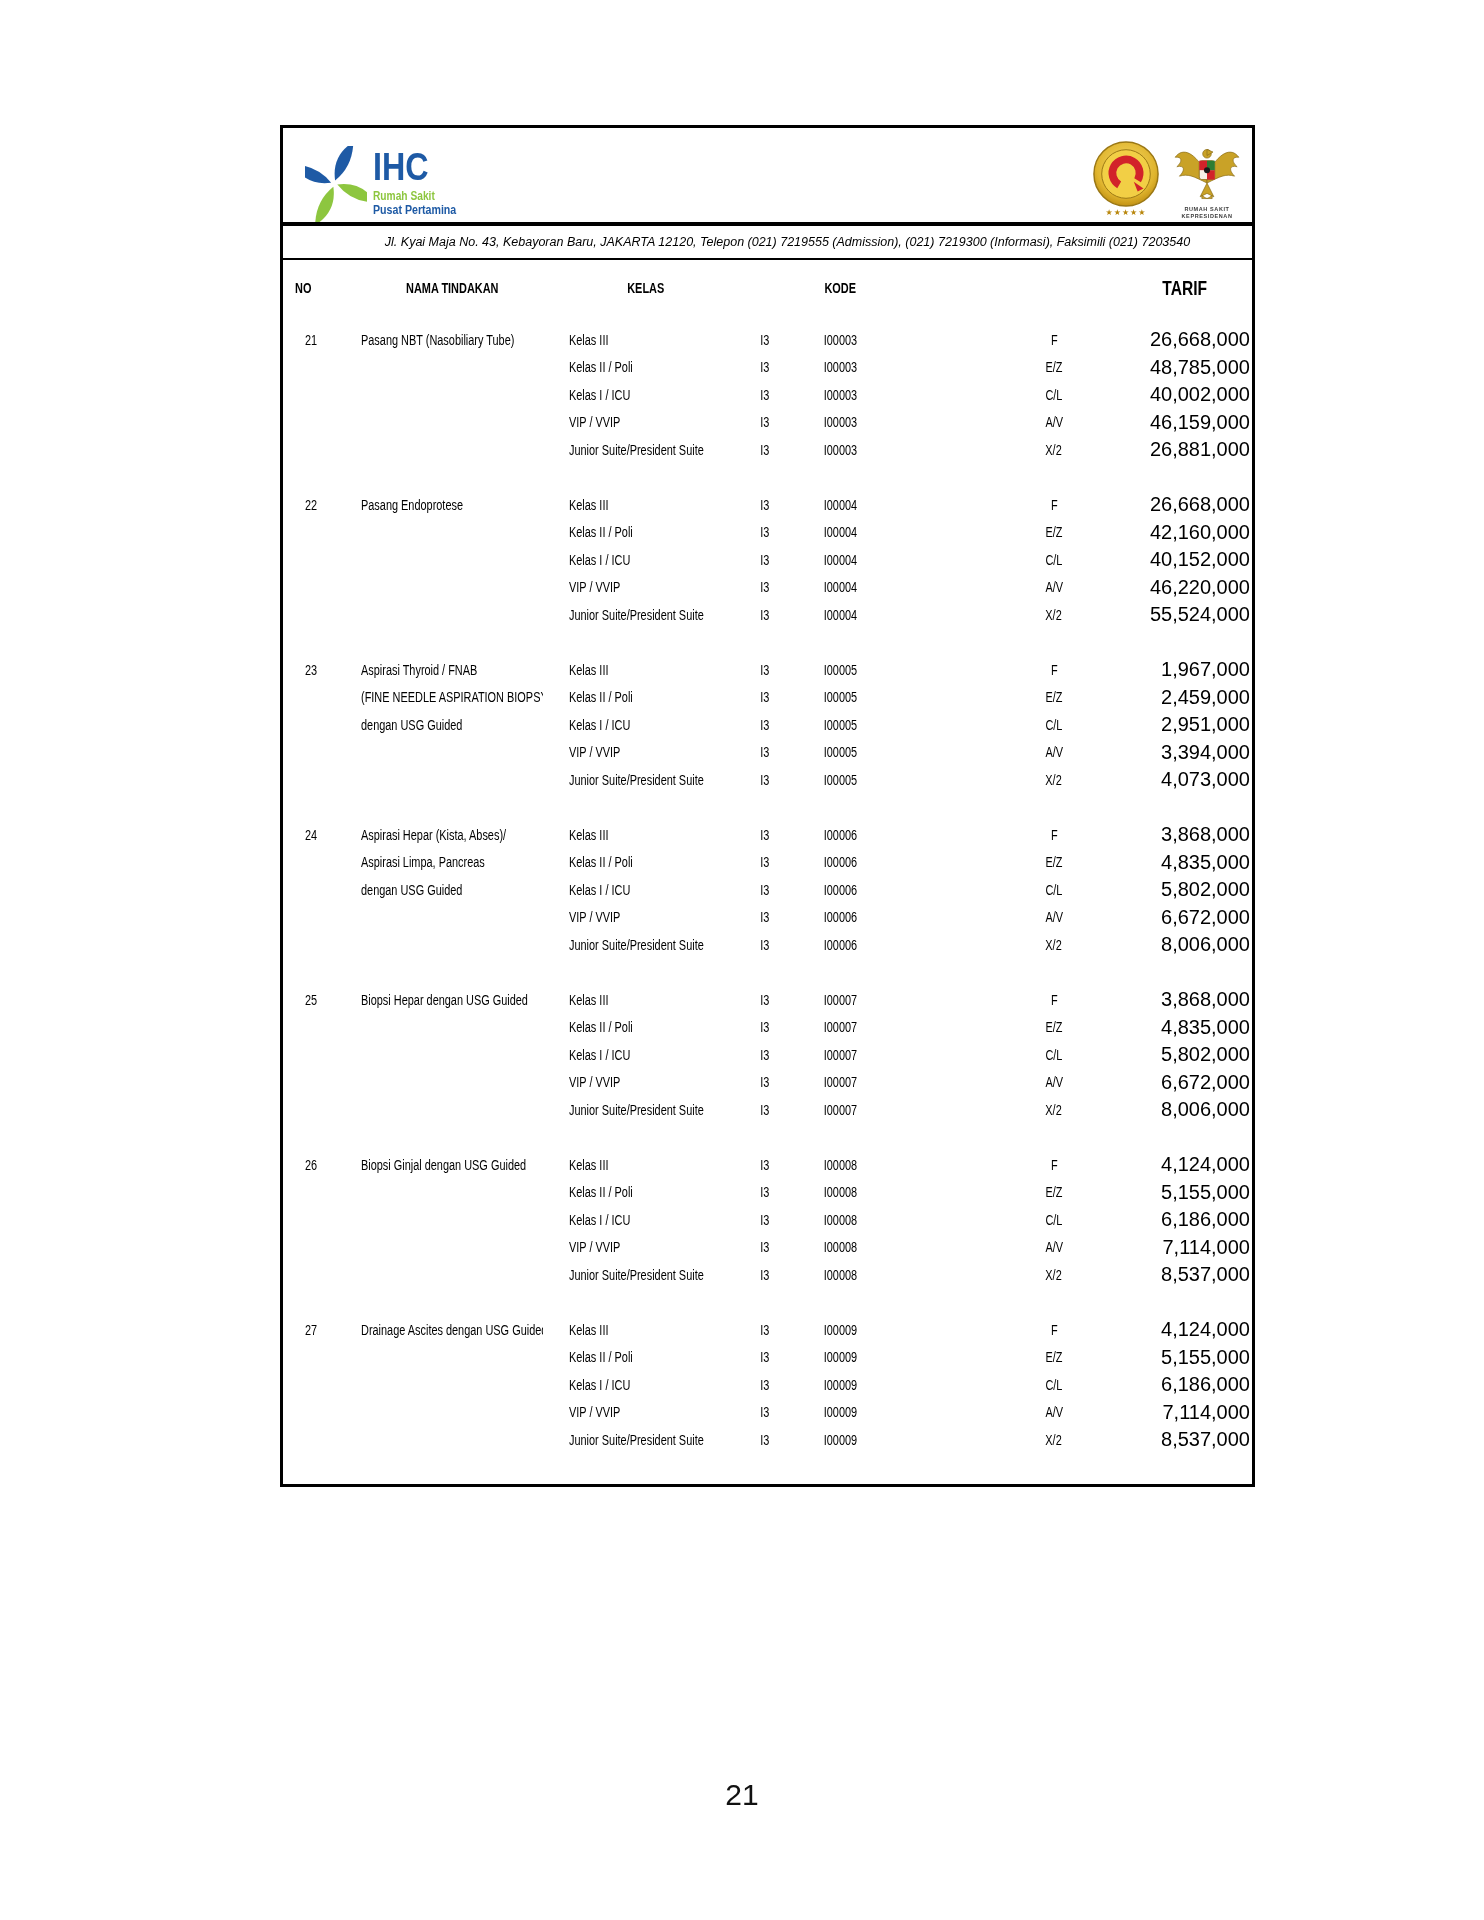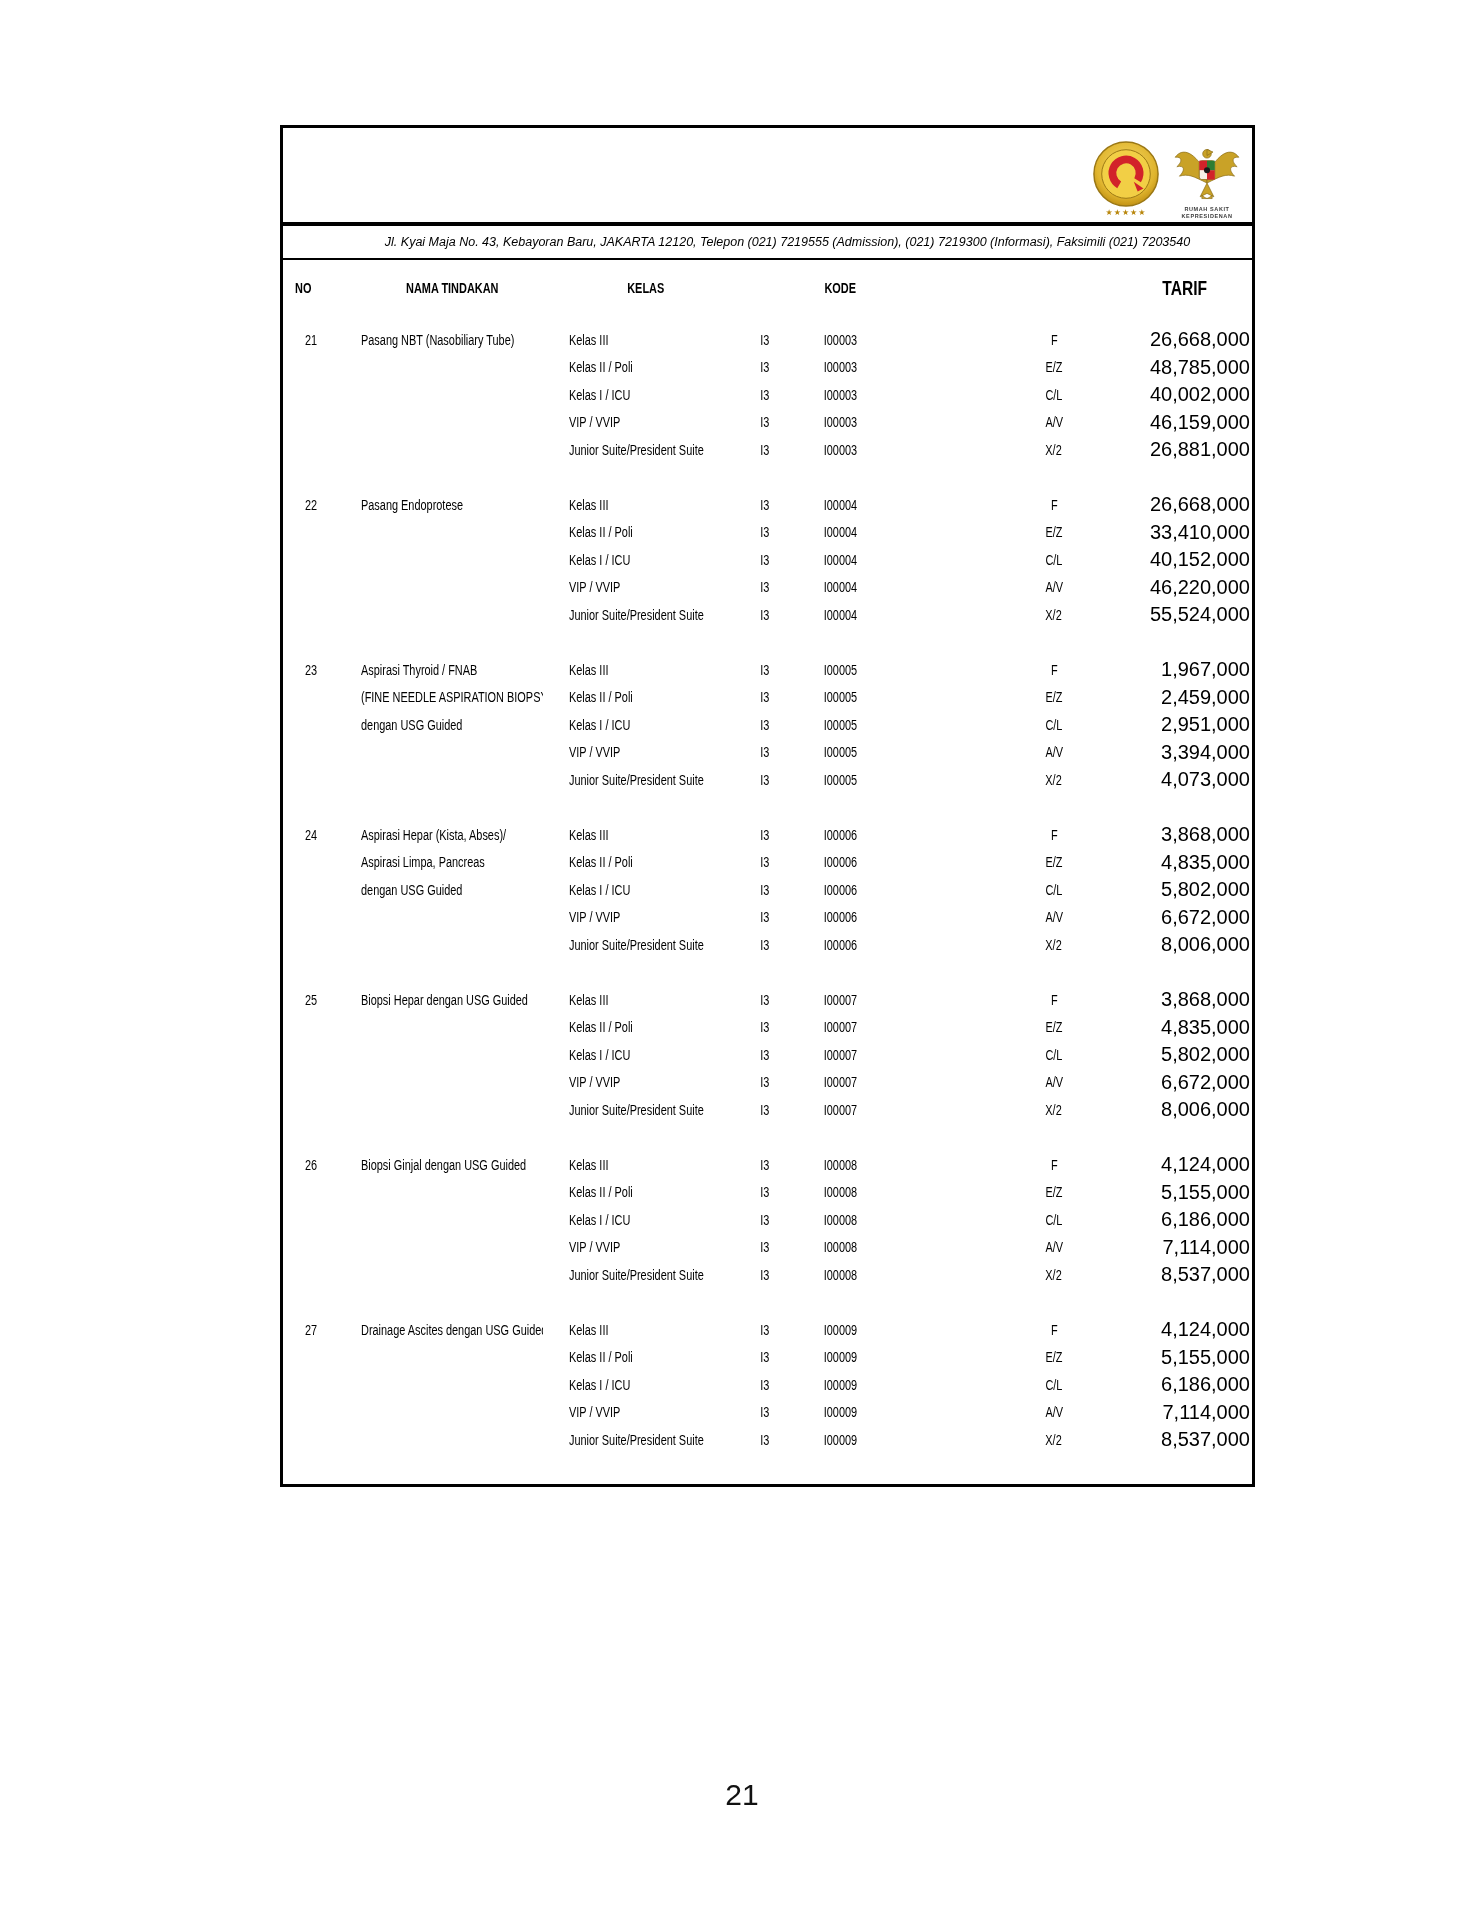--- a/index.html
+++ b/index.html
@@ -62,20 +62,37 @@
     position:absolute;left:0;top:1778px;width:100%;
     text-align:center;font-size:30px;color:#111;
   }
 </style>
 </head>
 <body>
 
 <div class="doc-box">
 
   <div class="hdr">
+    <div class="logo-wrap">
+      <span>
+        <svg width="62" height="76" viewBox="0 0 70 85">
+          <g transform="translate(33,42)">
+            <path d="M2,-3 Q26,-12 35,-38 Q7,-31 2,-3 Z" fill="#1e5aa5" transform="rotate(-18)"></path>
+            <path d="M2,-3 Q26,-12 35,-38 Q7,-31 2,-3 Z" fill="#8dc63f" transform="rotate(72)"></path>
+            <path d="M2,-3 Q26,-12 35,-38 Q7,-31 2,-3 Z" fill="#8dc63f" transform="rotate(162)"></path>
+            <path d="M2,-3 Q26,-12 35,-38 Q7,-31 2,-3 Z" fill="#1e5aa5" transform="rotate(252)"></path>
+          </g>
+        </svg>
+      </span>
+      <div class="logo-text">
+        <span class="brand">IHC</span>
+        <span class="brand-sub1">Rumah Sakit</span>
+        <span class="brand-sub2">Pusat Pertamina</span>
+      </div>
+    </div>
 
 
     <div class="seals">
       <div class="seal">
         <span>
           <svg width="68" height="68" viewBox="0 0 70 70">
             <defs>
               <radialGradient id="gg" cx="50%" cy="40%" r="65%">
                 <stop offset="0%" stop-color="#f6dc6a"></stop>
                 <stop offset="70%" stop-color="#e0b52f"></stop>
@@ -194,21 +211,21 @@
         <div class="c-tarif"><span class="">26,668,000</span></div>
       </div>
       <div class="row">
         <div class="c-no"></div>
         <div class="c-nama"></div>
         <div class="c-kelas"><span class="cond">Kelas II / Poli</span></div>
         <div class="c-i3"><span class="cond-c">I3</span></div>
         <div class="c-kode"><span class="cond-c">I00004</span></div>
         <div class="c-gap"></div>
         <div class="c-sub"><span class="cond-c">E/Z</span></div>
-        <div class="c-tarif"><span class="">33,410,000</span></div>
+        <div class="c-tarif"><span class="">42,160,000</span></div>
       </div>
       <div class="row">
         <div class="c-no"></div>
         <div class="c-nama"></div>
         <div class="c-kelas"><span class="cond">Kelas I / ICU</span></div>
         <div class="c-i3"><span class="cond-c">I3</span></div>
         <div class="c-kode"><span class="cond-c">I00004</span></div>
         <div class="c-gap"></div>
         <div class="c-sub"><span class="cond-c">C/L</span></div>
         <div class="c-tarif"><span class="">40,152,000</span></div>

